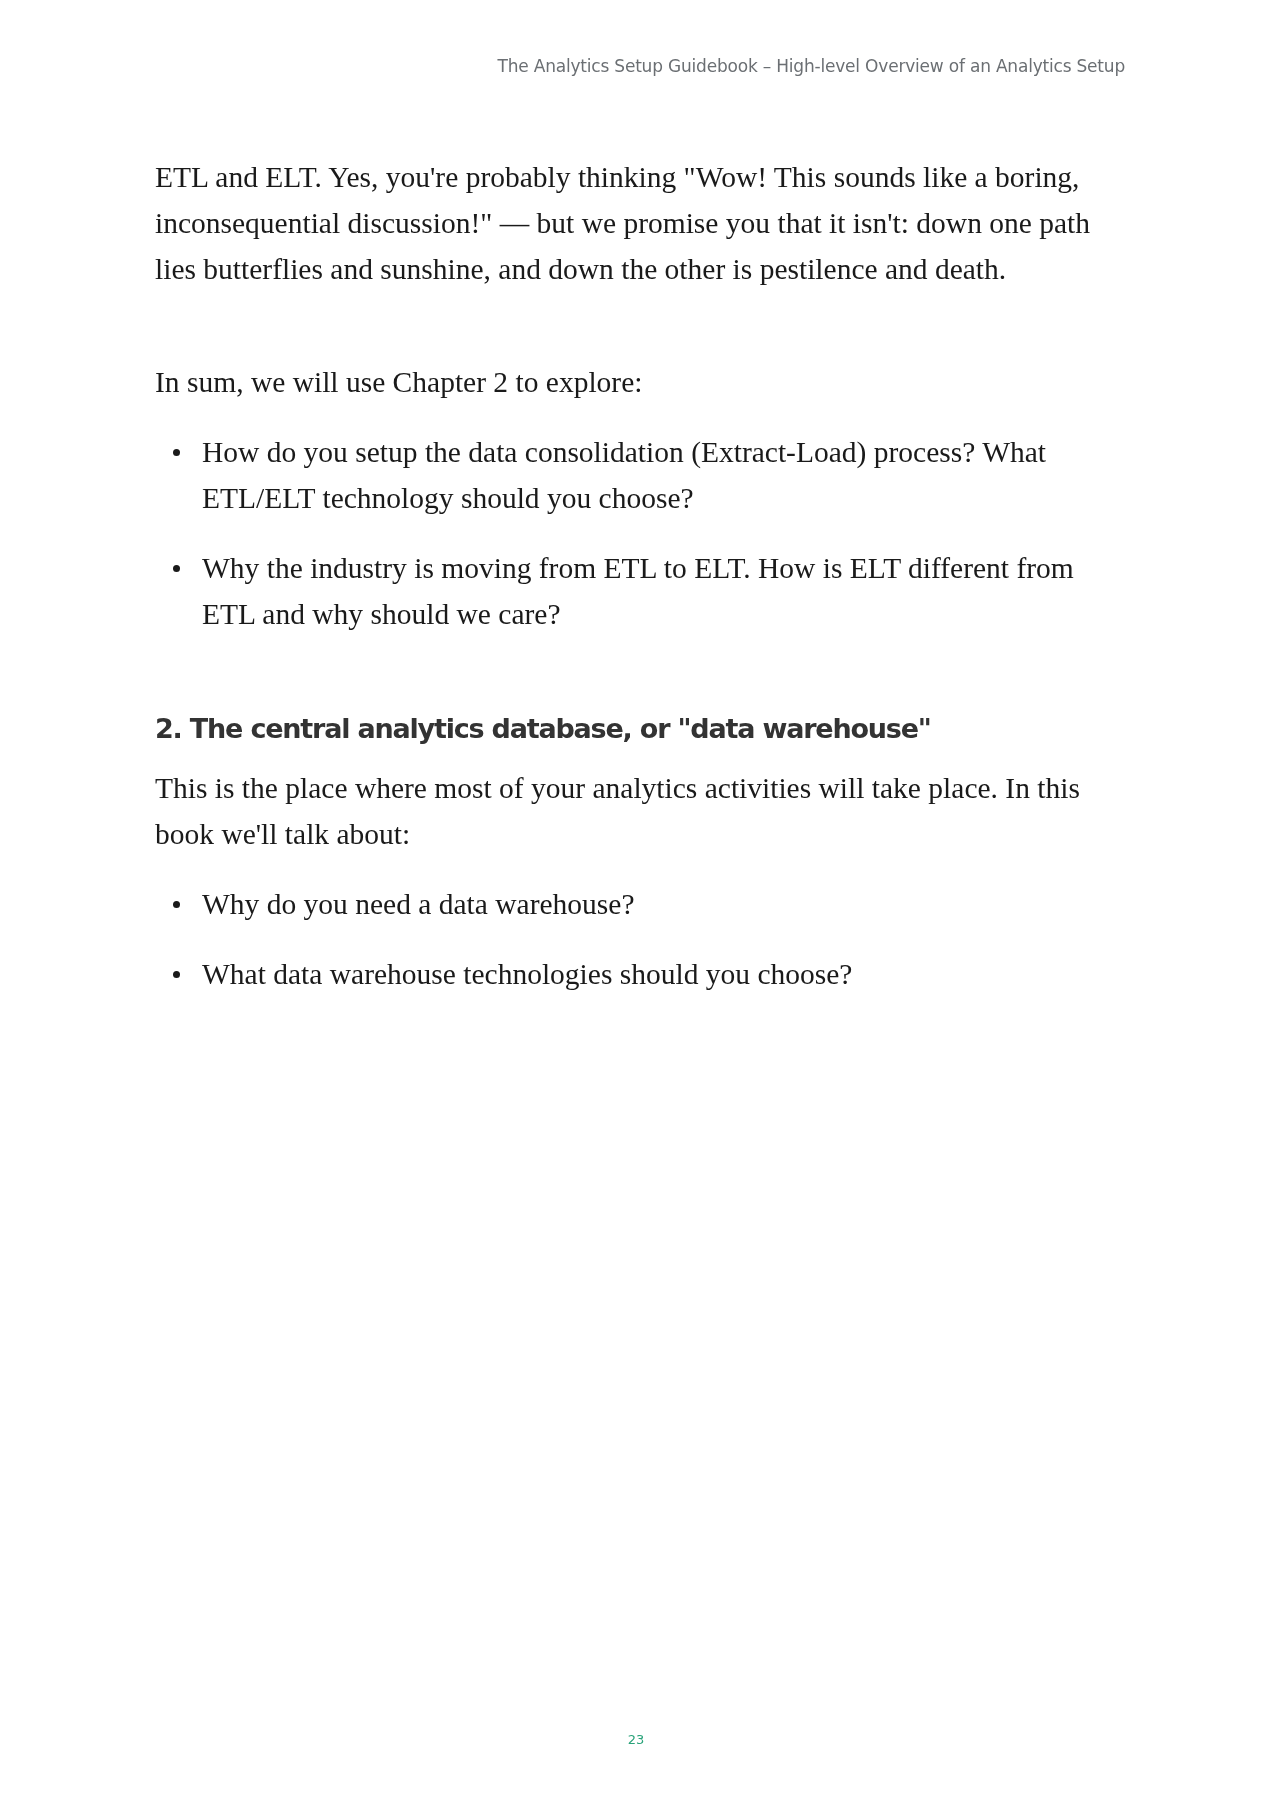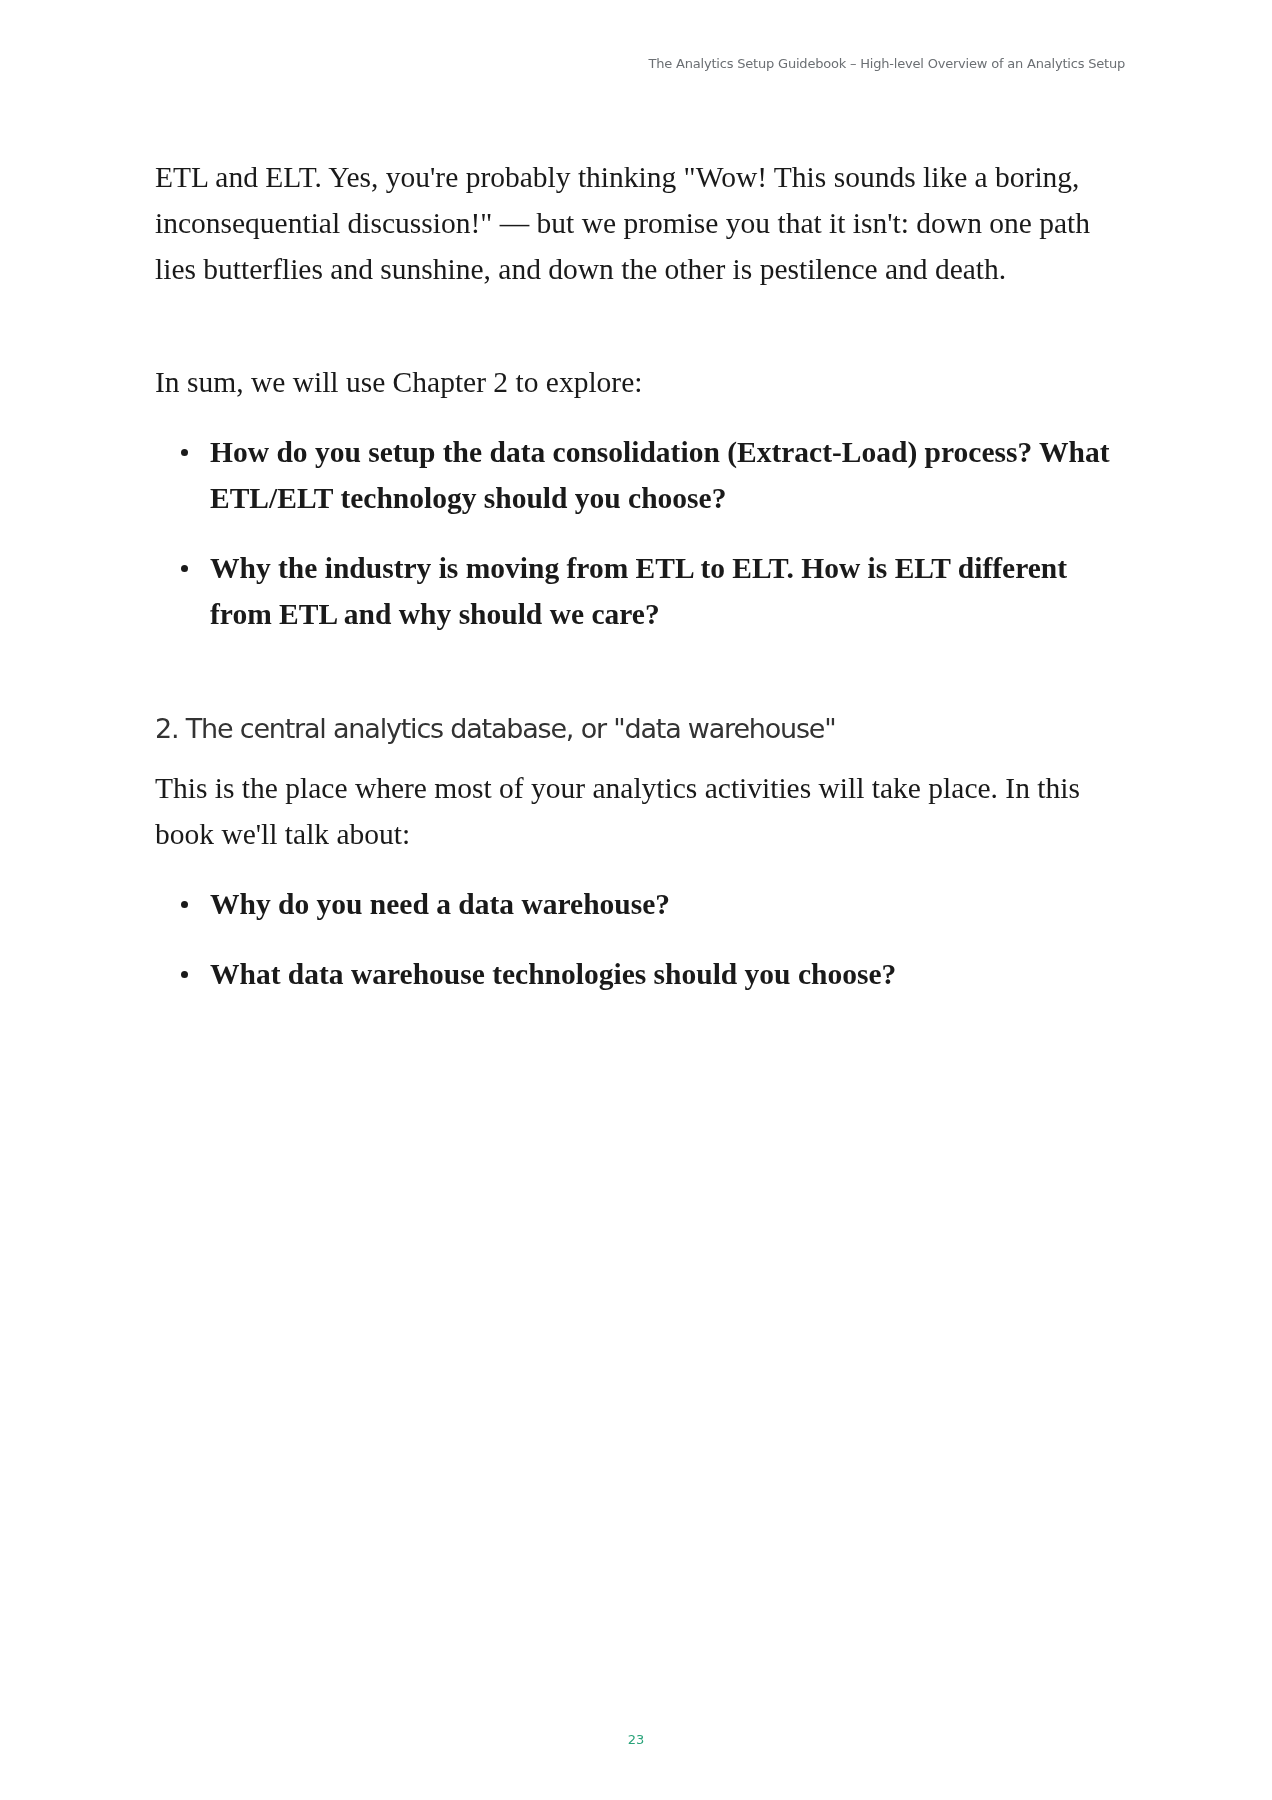--- a/index.html
+++ b/index.html
@@ -1,38 +1,38 @@
 <!DOCTYPE html>
 <html><head>
   <meta charset="utf-8">
   <style>
     html, body { margin: 0; padding: 0; background: #ffffff; }
     body { width: 1272px; height: 1800px; position: relative; overflow: hidden; }
     .running-header {
       position: absolute; top: 56px; right: 147px;
-      font-family: "DejaVu Sans", sans-serif; font-size: 13px; color: #6b6f73;
+      font-family: "DejaVu Sans", sans-serif; font-size: 17px; color: #6b6f73;
       letter-spacing: -0.2px;
     }
     .content {
       position: absolute; left: 155px; top: 154px; width: 980px;
       font-family: "Liberation Serif", serif; font-size: 29.5px; line-height: 46px; color: #1a1a1a;
     }
     p { margin: 0; }
     .p1 { margin-bottom: 67px; }
     .p2 { margin-bottom: 24px; }
-    ul { margin: 12px; padding: 0; list-style: none; font-weight: bold; }
+    ul { margin: 4px; padding: 0; list-style: none; }
     li { position: relative; padding-left: 43px; margin-bottom: 24px; }
     li::before {
       content: ""; position: absolute; left: 14px; top: 20px;
       width: 7px; height: 7px; border-radius: 50%; background: #1a1a1a;
     }
     .list1 { margin-bottom: 72px; }
     h3 {
       margin: 0 0 16px 0;
-      font-family: "DejaVu Sans", sans-serif; font-weight: normal; font-size: 27px;
+      font-family: "DejaVu Sans", sans-serif; font-weight: bold; font-size: 27px;
       letter-spacing: -1.2px; color: #333333; line-height: 40px;
     }
     .p3 { margin-bottom: 24px; font-family: Liberation Serif, serif; }
     .list2 { margin-bottom: 53px; }
     .p4 { margin-bottom: 24px; }
     .page-number {
       position: absolute; top: 1732px; left: 0; width: 1272px; text-align: center;
       font-family: "DejaVu Sans", sans-serif; font-size: 13px; color: #2aa37a;
     }
   </style>

